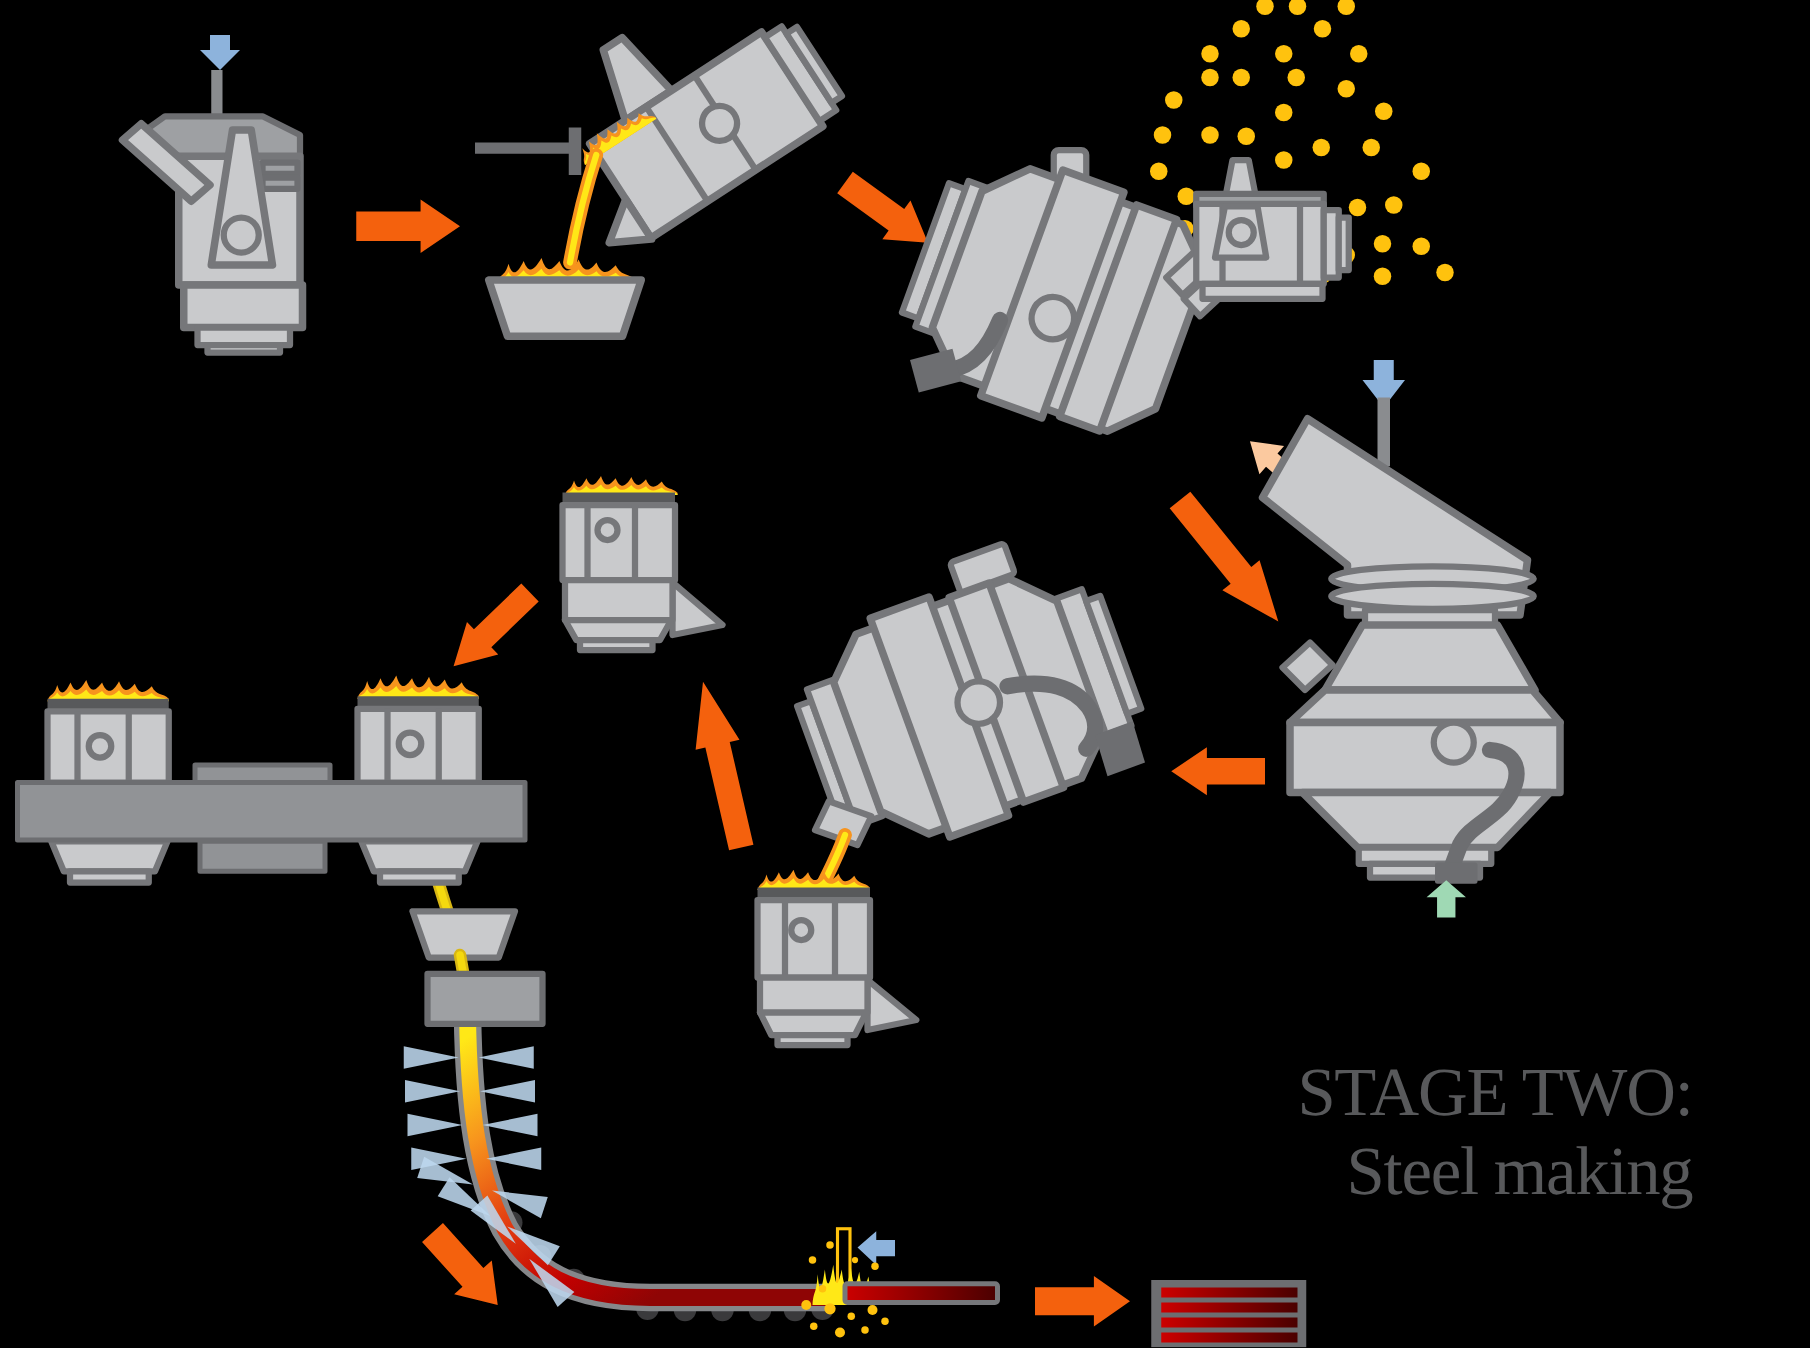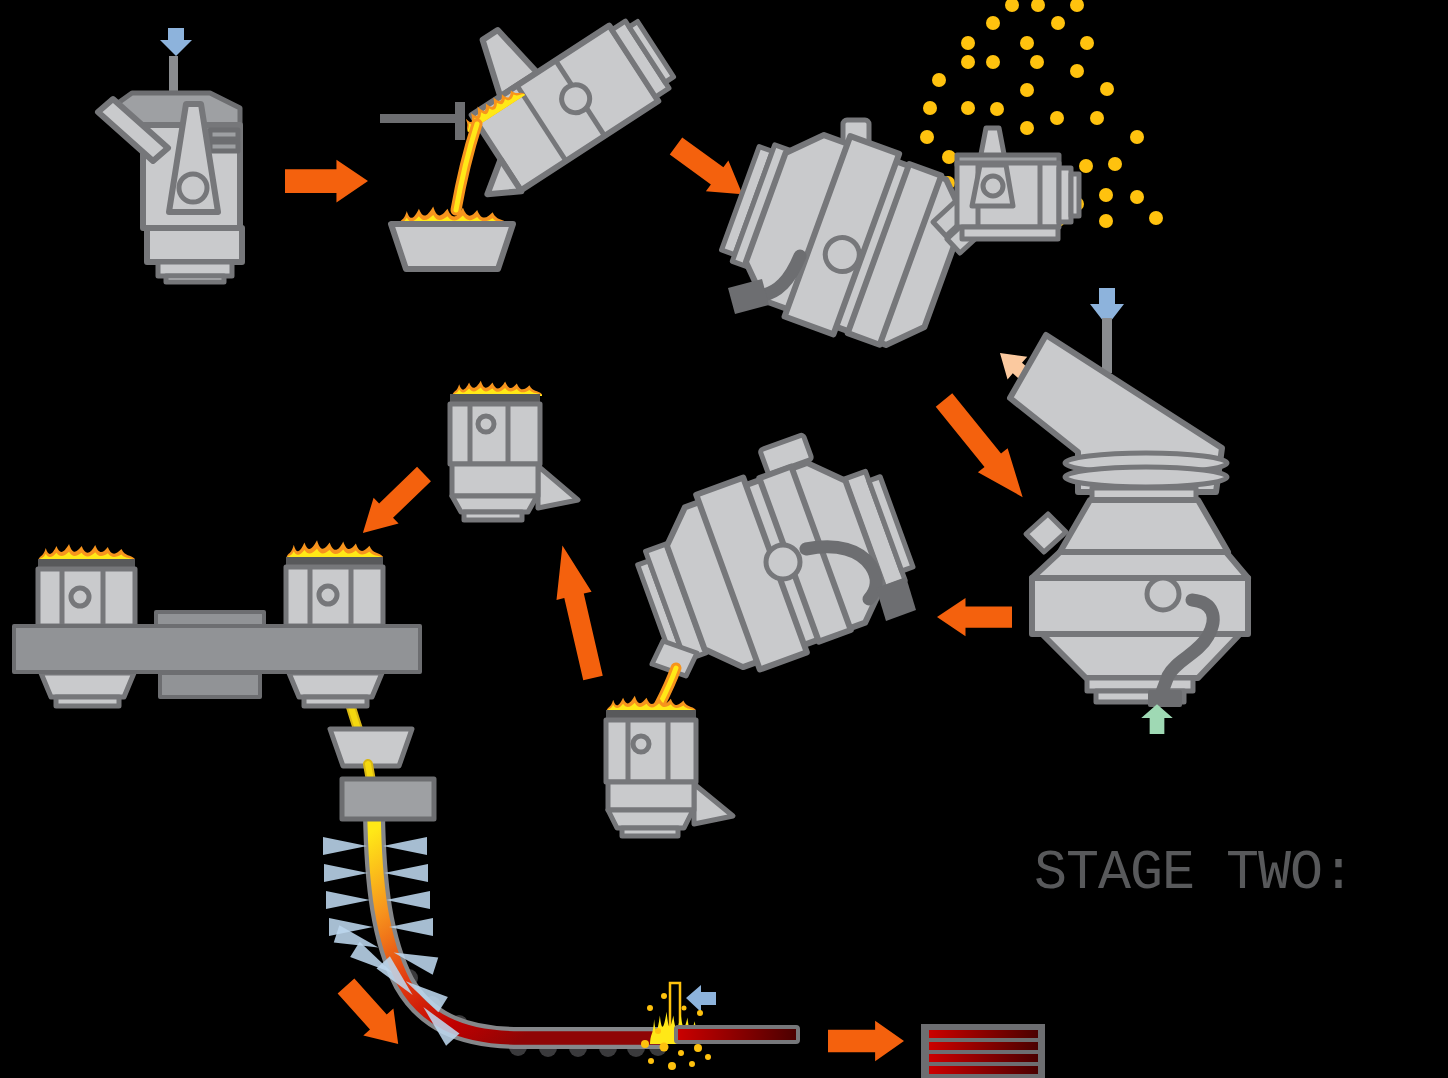--- a/index.html
+++ b/index.html
@@ -1,16 +1,16 @@
 <!DOCTYPE html>
 <html style="--background: #000000; --machine-light: #c9cacc; --machine-mid: #9ea0a3; --machine-dark: #919396; --metal-dark: #6d6e71; --rim-dark: #58595b; --outline: #76777a; --casing-gray: #85878a; --roller-dark: #3a3a3c; --flow-arrow-orange: #f4610d; --input-arrow-blue: #8db3dc; --offgas-arrow-peach: #fbc99f; --bottom-blow-arrow-green: #9fd9b4; --spark-yellow: #ffc20e; --molten-yellow: #ffe817; --molten-orange: #f7941d; --stream-yellow: #f5d90f; --stream-yellow-dark: #d9b713; --spray-blue: #bdd7ee; --steel-red-bright: #c00000; --steel-red-dark: #4a0000; --title-text: #58595b;"><head>
 <meta charset="utf-8">
 <style>
   html,body{margin:0;padding:0;background:#000;width:1448px;height:1078px;overflow:hidden;}
-  #stage{position:relative;width:1368px;height:1078px;background:var(--background);font-family:Liberation Mono, monospace;}
+  #stage{position:relative;width:1368px;height:1078px;background:var(--background);font-family:Liberation Serif, serif;}
   svg{display:block;position:absolute;left:0;top:0;}
   
   .f-light{fill:var(--machine-light);stroke:var(--outline);stroke-width:6;stroke-linejoin:round;}
   .f-light5{fill:var(--machine-light);stroke:var(--outline);stroke-width:5;stroke-linejoin:round;}
   .f-mid{fill:var(--machine-mid);stroke:var(--metal-dark);stroke-width:5;stroke-linejoin:round;}
   .f-dark{fill:var(--machine-dark);stroke:var(--metal-dark);stroke-width:4;stroke-linejoin:round;}
   .f-rim{fill:var(--rim-dark);stroke:none;}
   .line{stroke:var(--outline);stroke-width:5;fill:none;}
   .pipe{fill:none;stroke:var(--metal-dark);stroke-width:13;stroke-linecap:round;}
   .pipe-block{fill:var(--metal-dark);stroke:none;}
@@ -338,14 +338,15 @@
     <rect class="pipe-block" x="921" y="1024" width="124" height="54"></rect>
     <rect x="929" y="1030" width="109" height="8" fill="url(#slabGrad)"></rect>
     <rect x="929" y="1042" width="109" height="8" fill="url(#slabGrad)"></rect>
     <rect x="929" y="1054" width="109" height="8" fill="url(#slabGrad)"></rect>
     <rect x="929" y="1066" width="109" height="8" fill="url(#slabGrad)"></rect>
   </g>
 </svg>
 
   <div id="title-block">
     <div>STAGE TWO:</div>
+    <div>Steel making</div>
   </div>
 </div>
 
 </body></html>

